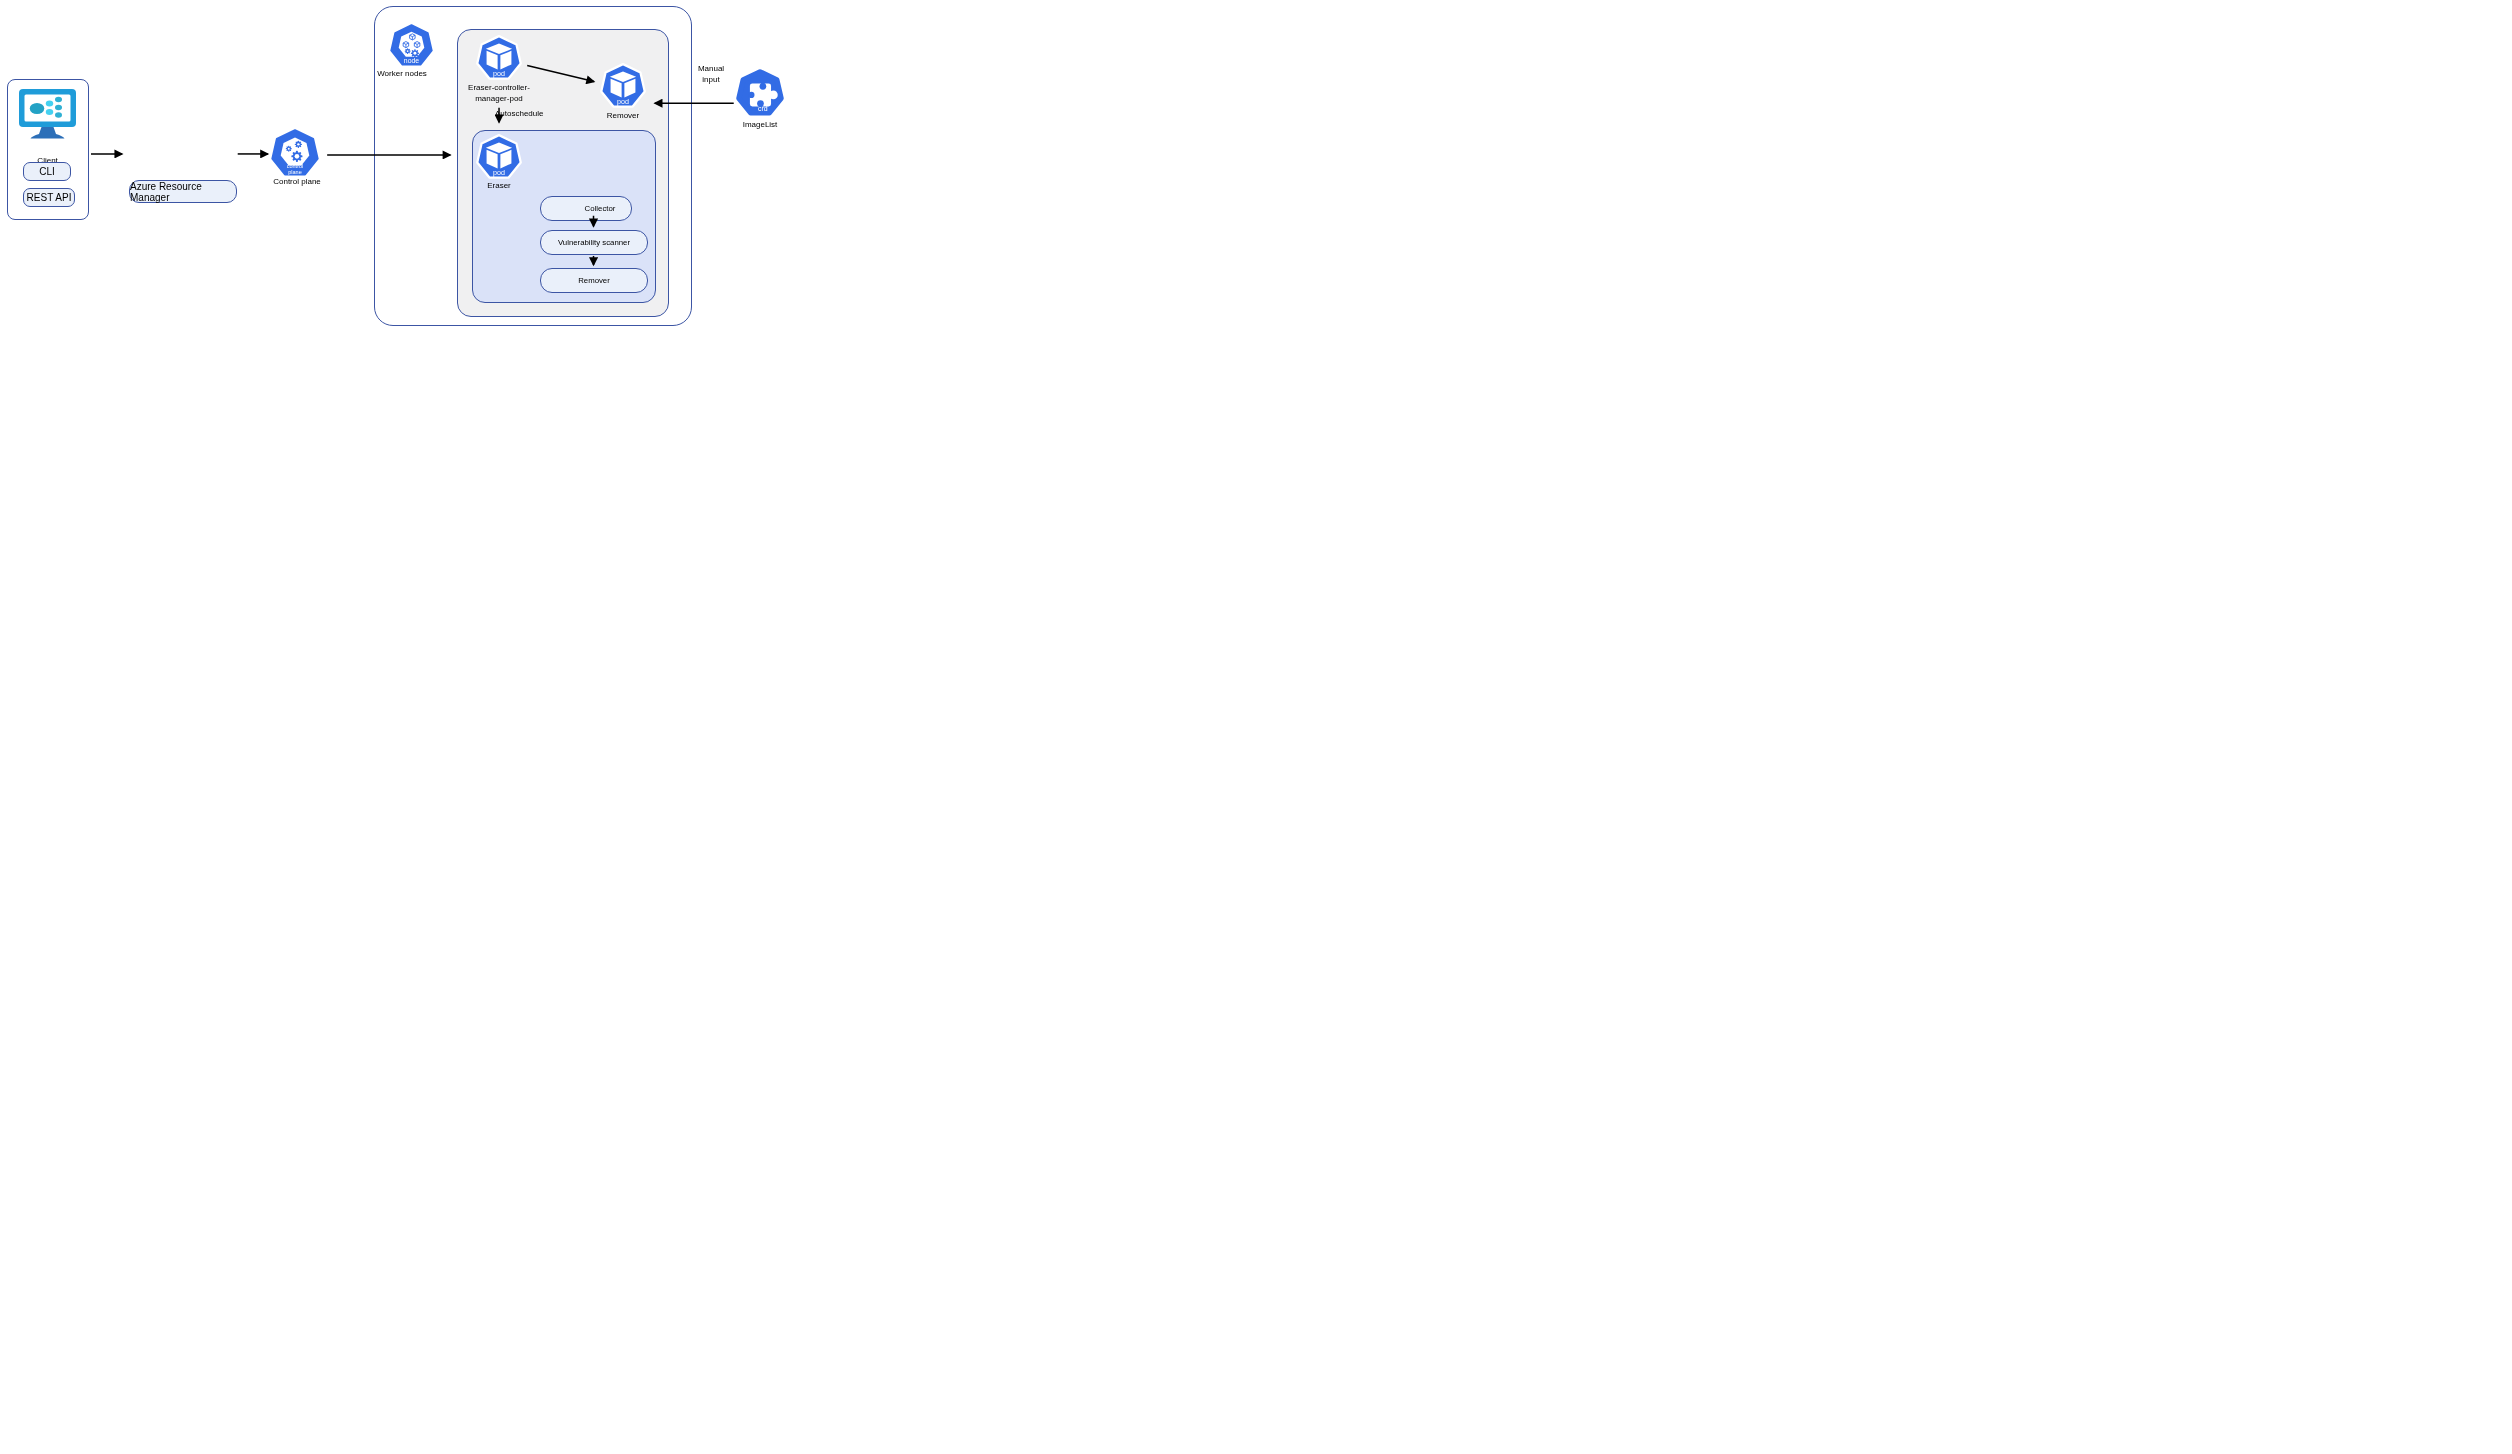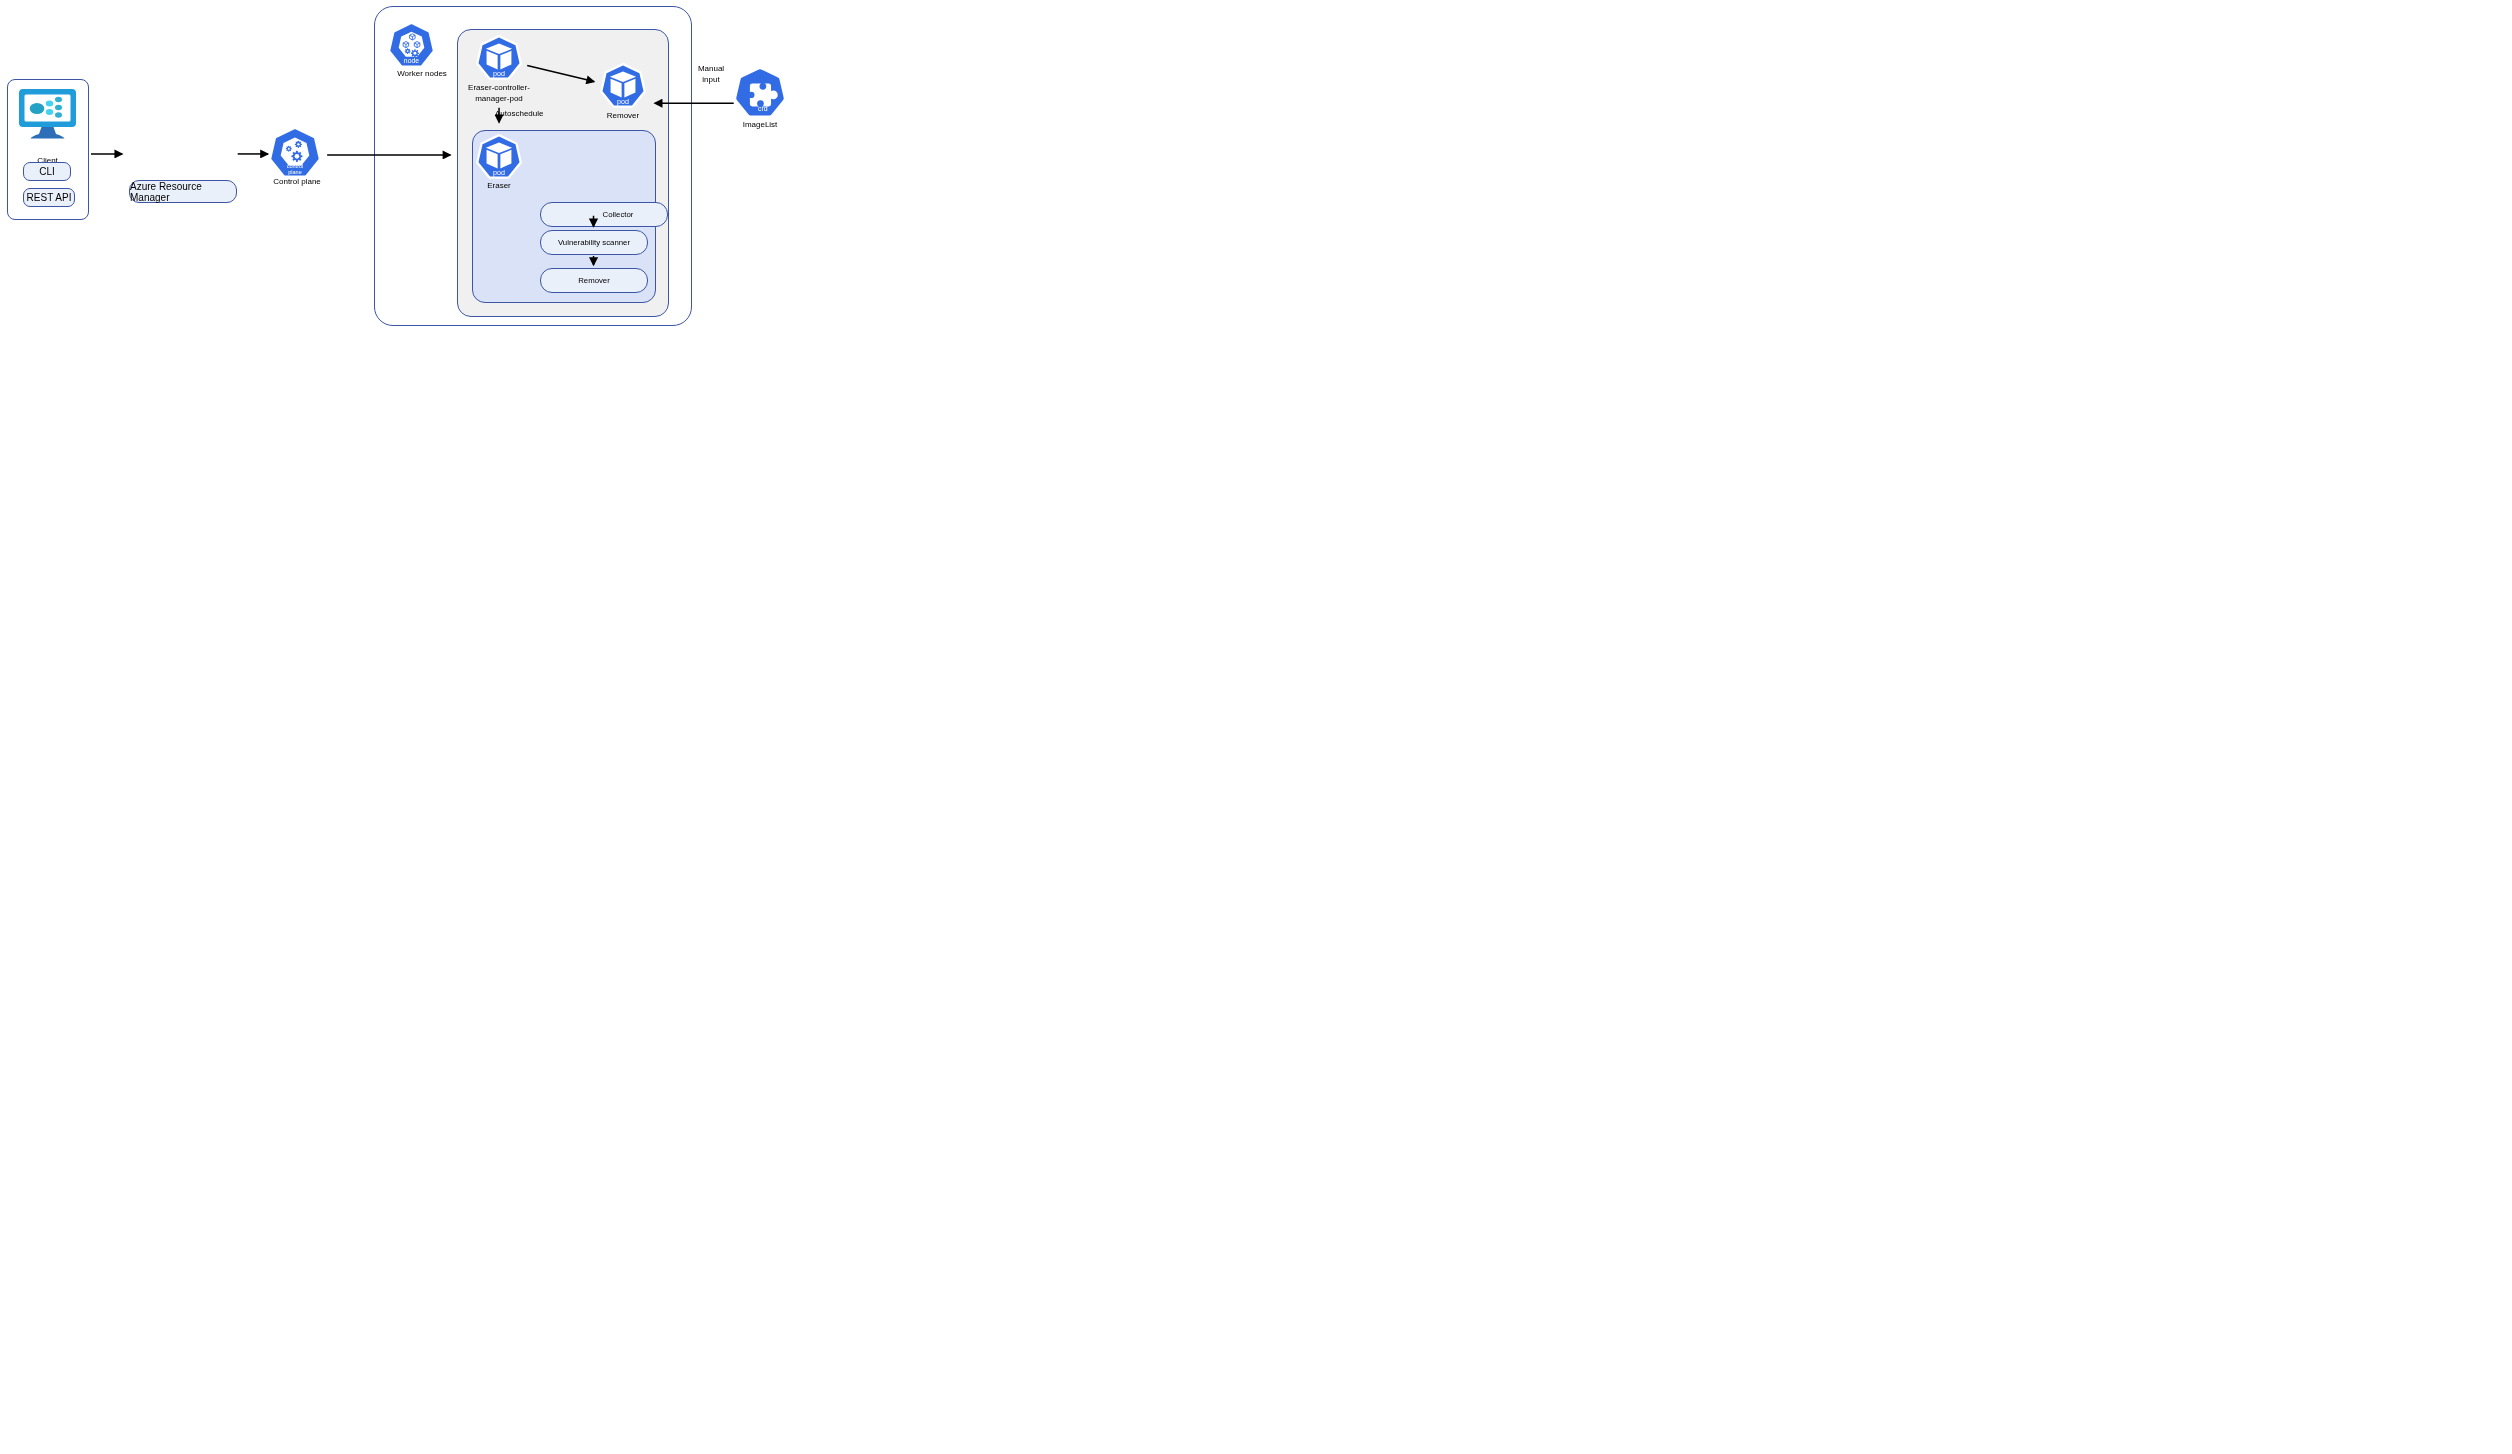--- a/index.html
+++ b/index.html
@@ -172,21 +172,21 @@
   <svg class="abs" style="left:271px;top:129px;" width="48" height="48" viewBox="0 0 96 96">
       <use href="#icon-controlplane"></use>
     </svg>
   <div class="lbl" style="left:257px;top:177px;width:80px;">Control plane</div>
 
   <div class="box rounded" style="left:374px;top:5.5px;width:318px;height:320px;"></div>
 
   <svg class="abs" style="left:390px;top:24px;" width="43" height="43" viewBox="0 0 86 86">
       <use href="#icon-node"></use>
     </svg>
-  <div class="lbl" style="left:377px;top:69px;width:90px;">Worker nodes</div>
+  <div class="lbl" style="left:357px;top:69px;width:90px;">Worker nodes</div>
 
   <div class="box graybox" style="left:457px;top:29px;width:212px;height:288px;"></div>
 
   <svg class="abs" style="left:476px;top:35px;" width="46" height="46" viewBox="0 0 92 92">
       <use href="#icon-pod"></use>
     </svg>
   <div class="lbl" style="left:454px;top:83px;width:90px;">
     <span>Eraser-controller-</span><br>
     <span>manager-pod</span>
   </div>
@@ -198,21 +198,21 @@
 
   <div class="lbl lbl-left" style="left:495px;top:109px;width:70px;text-align:left;">Autoschedule</div>
 
   <div class="box innerbox" style="left:472px;top:130px;width:184px;height:173px;"></div>
 
   <svg class="abs" style="left:476px;top:134px;" width="46" height="46" viewBox="0 0 92 92">
       <use href="#icon-pod"></use>
     </svg>
   <div class="lbl" style="left:464px;top:181px;width:70px;">Eraser</div>
 
-  <div class="pill steppill" style="left:540px;top:202px;width:128px;height:25px;padding-left:28px;">
+  <div class="pill steppill" style="left:540px;top:196px;width:92px;height:25px;padding-left:28px;">
     <span>Collector</span>
   </div>
   <div class="pill steppill" style="left:540px;top:230px;width:108px;height:25px;">
     <span>Vulnerability scanner</span>
   </div>
   <div class="pill steppill" style="left:540px;top:268px;width:108px;height:25px;">
     <span>Remover</span>
   </div>
 
   <div class="lbl" style="left:681px;top:64px;width:60px;">

